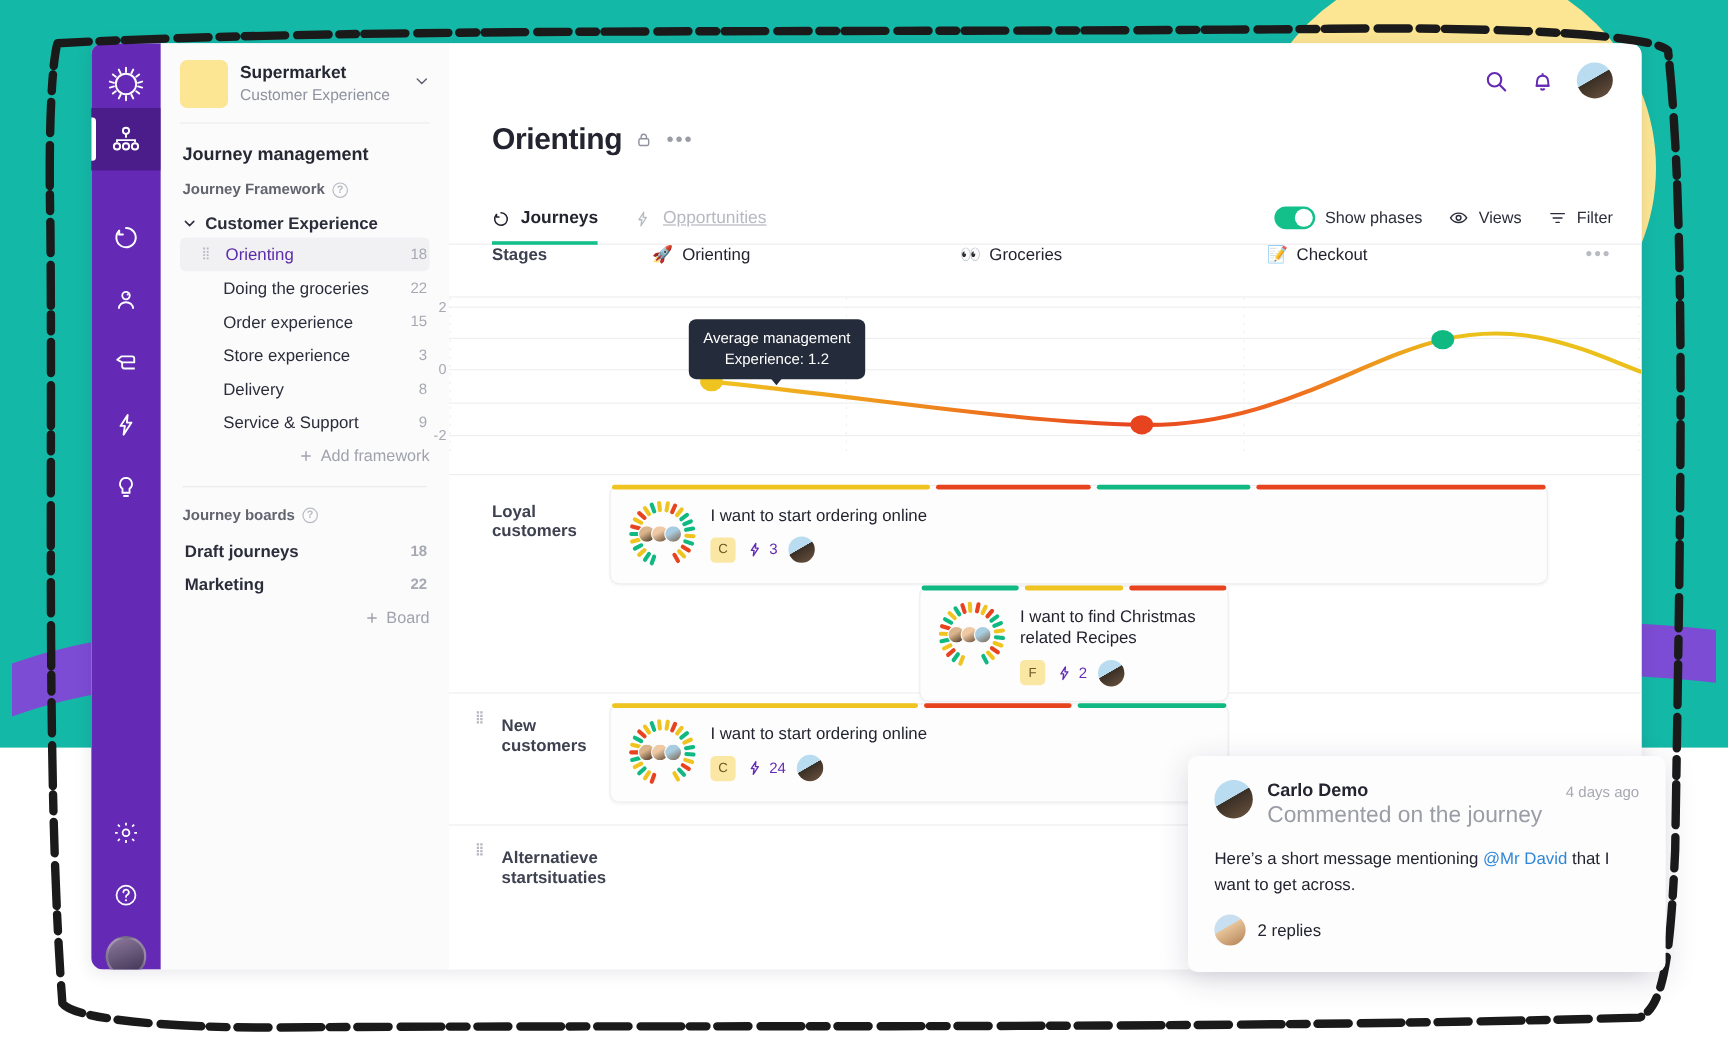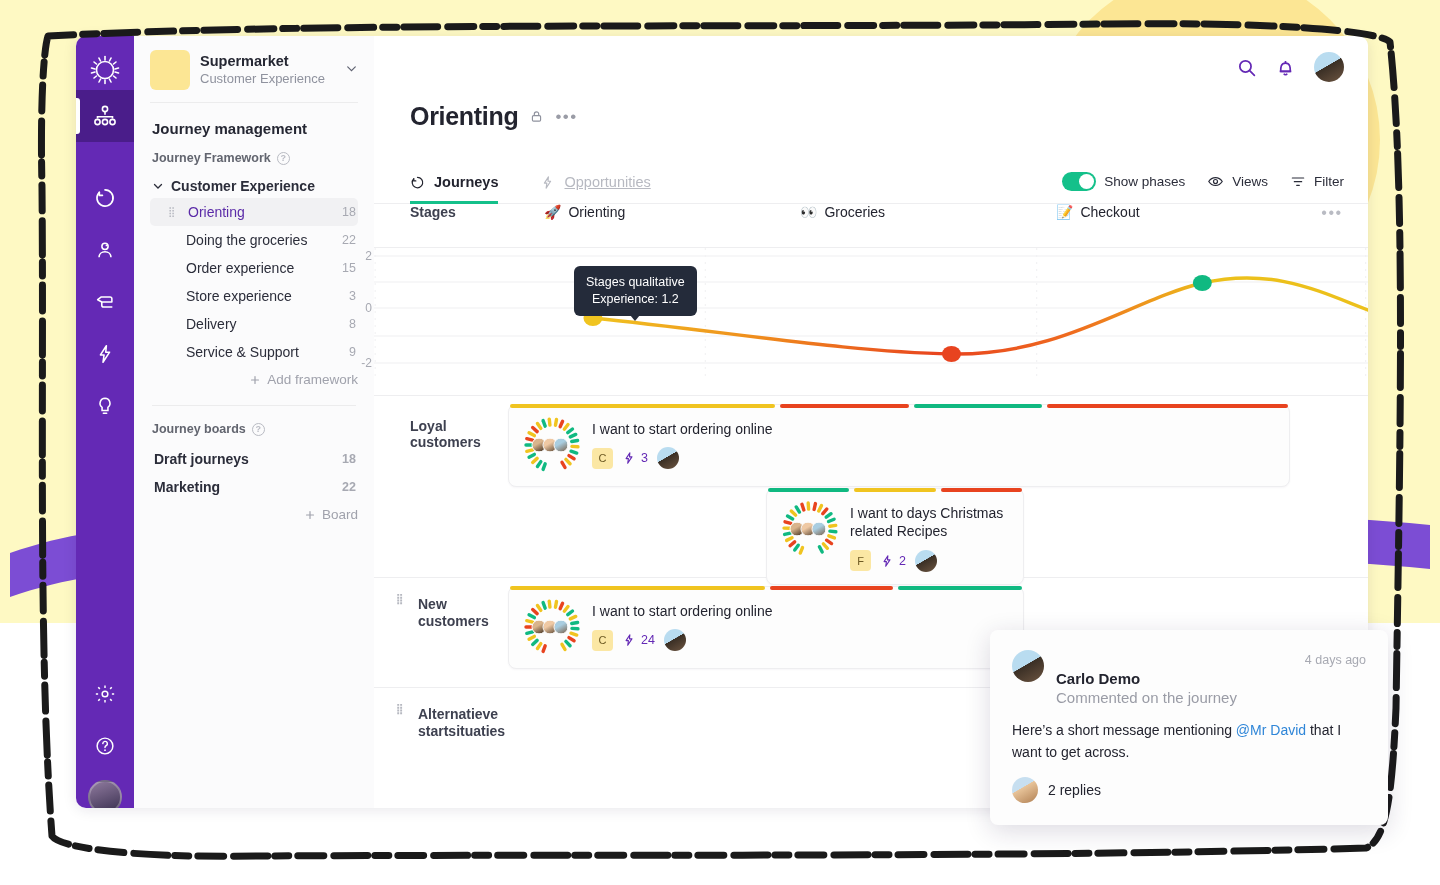--- a/index.html
+++ b/index.html
@@ -2,21 +2,21 @@
 <html><head>
 <meta charset="utf-8">
 <style>
   * { box-sizing: border-box; margin: 0; padding: 0; }
   html, body {
     width: 1440px; height: 885px;
     font-family: "Liberation Sans", sans-serif;
     background: #ffffff;
     overflow: hidden;
   }
-  #stage { position: relative; width: 1440px; height: 623px; background: #fef9c3; }
+  #stage { position: relative; width: 1440px; height: 623px; background: #14b8a6; }
 
   
   .deco-yellow {
     position: absolute; right: 60px; top: -30px;
     width: 340px; height: 340px; border-radius: 50%;
     background: #fce694; z-index: 1;
   }
   .deco-wave {
     position: absolute; left: 0; bottom: 10px; width: 1440px; height: 180px;
     z-index: 1; overflow: hidden;
@@ -123,21 +123,21 @@
     background: linear-gradient(150deg,#b9dcf0 0%,#b9dcf0 45%,#3a2f25 46%,#6d5541 100%);
     overflow:hidden; position:relative; cursor:pointer;
   }
 
   .page-head { padding: 4px 0 0 36px; display:flex; align-items:center; gap: 11px; }
   .page-title { font-size: 25px; font-weight: bold; color: #23242f; letter-spacing:-.3px; }
   .dots { color:#9a9ca6; font-size:17px; letter-spacing:1.5px; cursor:pointer; }
 
   .tabsrow {
     display:flex; align-items:flex-end; padding: 16px 24px 0 36px;
-    border-bottom: 1px solid #eeeef0; position:relative;gap:12px;
+    border-bottom: 1px solid #eeeef0; position:relative;
   }
   .tab {
     display:flex; align-items:center; gap:9px;
     font-size: 14.5px; font-weight: bold; color:#23242f;
     padding-bottom: 11px; margin-right: 30px; cursor:pointer;
     border-bottom: 3px solid transparent; position:relative; top:1px;
   }
   .tab.inactive { color:#b7b9c1; font-weight:normal;text-decoration:underline; }
   .tab.active { border-bottom-color:#14c08a; }
   .tools { margin-left:auto; display:flex; align-items:center; gap:22px; padding-bottom:12px; }
@@ -226,23 +226,23 @@
   .comment {
     position:absolute; left: 990px; top: 630px; width: 398px;
     background:#fdfdfd; border-radius: 8px; padding: 20px 22px 22px 22px;
     box-shadow: 0 6px 26px rgba(35,25,70,.16); z-index: 6;
   }
   .cm-head { display:flex; align-items:flex-start; gap:12px; }
   .cm-av {
     width:32px; height:32px; border-radius:50%; flex:0 0 32px;
     background: linear-gradient(150deg,#b9dcf0 0%,#b9dcf0 45%,#3a2f25 46%,#6d5541 100%);
   }
-  .cm-name { font-size:15px; font-weight:bold; color:#23242f;margin-top:20px; }
+  .cm-name { font-size:15px; font-weight:bold; color:#23242f; }
   .cm-time { font-size:12.5px; color:#a7a9b2; margin-left:auto; padding-top:3px; }
-  .cm-act { font-size:15px; color:#9a9ca6; margin-top:2px; }
+  .cm-act { font-size:19px; color:#9a9ca6; margin-top:2px; }
   .cm-body { font-size:14px; color:#23242f; line-height:1.55; margin-top:14px; }
   .cm-body a { color:#2f86d8; text-decoration:none; }
   .cm-replies { display:flex; align-items:center; gap:10px; margin-top:14px; }
   .cm-rav {
     width:26px; height:26px; border-radius:50%;
     background: linear-gradient(150deg,#c7dff0 0%,#c7dff0 40%,#e8c49a 41%,#b07f52 100%);
   }
   .cm-rtxt { font-size:14px; color:#23242f; }
 </style>
 </head>
@@ -555,21 +555,21 @@
                 <line x1="560" y1="0" x2="560" y2="128"></line>
                 <line x1="838" y1="0" x2="838" y2="128"></line>
               </g>
               <path d="M185,70 C300,84 400,104 488,106 C580,108 640,52 700,35 C760,19 800,44 840,62" fill="none" stroke="url(#lg)" stroke-width="3.4" stroke-linecap="round"></path>
               <circle cx="185" cy="70" r="8" fill="#f0c420"></circle>
               <circle cx="488" cy="106" r="8" fill="#e8431f"></circle>
               <circle cx="700" cy="35" r="8" fill="#10b981"></circle>
             </svg>
 
             <div class="tooltip">
-              <div>Stages qualitative</div>
+              <div>Average management</div>
               <div>Experience: 1.2</div>
             </div>
           </div>
         </div>
       </div>
 
       <div class="band" style="height:182px;">
         <div class="band-lbl" style="padding-top:22px;">Loyal customers</div>
         <div class="band-body">
 
@@ -663,21 +663,21 @@
                   <line x1="29" y1="3" x2="29" y2="9" stroke="#f0c420" transform="rotate(356 29 29)"></line>
                 </g>
               </svg>
               <div class="faces">
                 <div class="face f1"></div>
                 <div class="face f2"></div>
                 <div class="face f3"></div>
               </div>
             </div>
             <div class="card-main">
-              <div class="card-title" style="max-width:160px;">I want to days Christmas related Recipes</div>
+              <div class="card-title" style="max-width:160px;">I want to find Christmas related Recipes</div>
               <div class="card-meta">
                 <div class="badge">F</div>
                 <div class="opp">
                   <svg width="14" height="14" viewBox="0 0 24 24" fill="none" stroke="#6429b5" stroke-width="1.9" stroke-linejoin="round">
                       <path d="M13.5 3L7 13h4l-1.2 8L17 10h-4.2z"></path>
                     </svg>
                   <span>2</span>
                 </div>
                 <div class="c-avatar"></div>
               </div>

